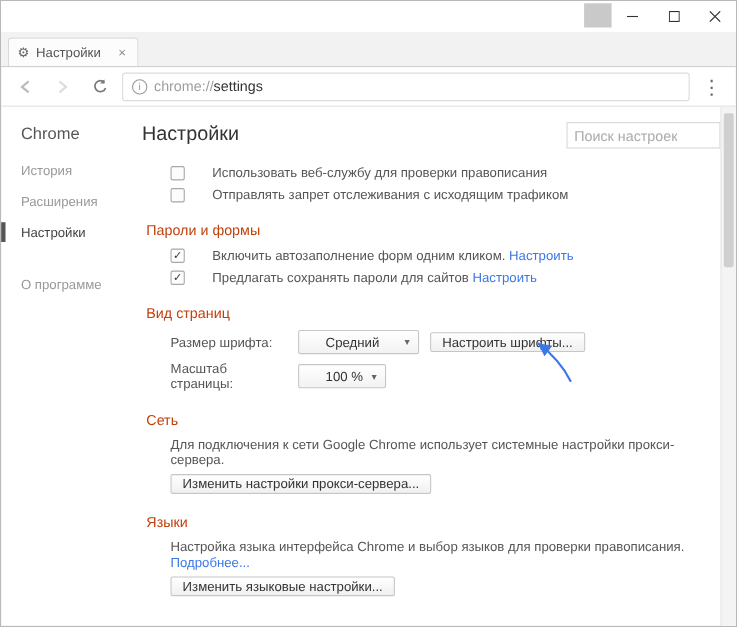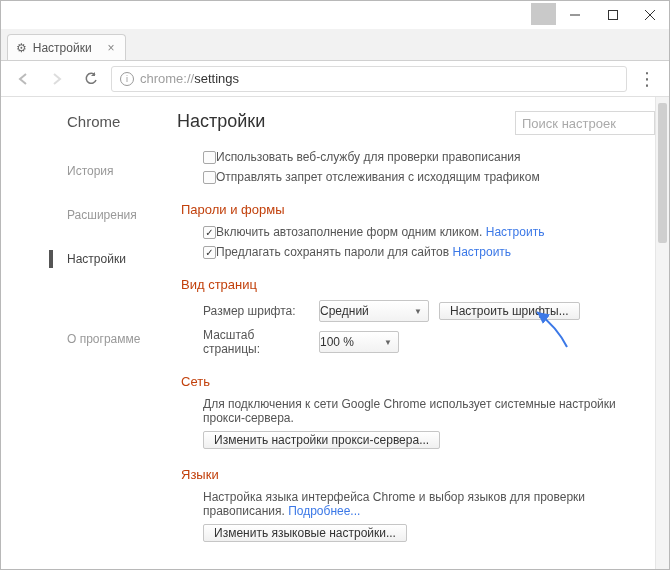--- a/index.html
+++ b/index.html
@@ -14,35 +14,35 @@
   .tab .close { color: #888; font-size: 12px; margin-left: 10px; }
   .navbar { height: 36px; display: flex; align-items: center; padding: 0 8px; gap: 6px; border-bottom: 1px solid #e0e0e0; }
   .nav-btn { width: 28px; height: 28px; display: flex; align-items: center; justify-content: center; color: #888; font-size: 16px; border-radius: 14px; }
   .nav-btn.dis { color: #ccc; }
   .addr { flex: 1; height: 26px; border: 1px solid #dcdcdc; border-radius: 3px; display: flex; align-items: center; padding: 0 8px; gap: 6px; background: #fff; font-size: 13px; color: #555; }
   .addr .info { width: 14px; height: 14px; border: 1px solid #999; border-radius: 50%; display: flex; align-items: center; justify-content: center; font-size: 9px; color: #999; }
   .addr .grey { color: #9e9e9e; }
   .addr .dark { color: #333; }
   .menu-btn { width: 28px; height: 28px; display: flex; align-items: center; justify-content: center; color: #666; font-size: 18px; }
   .content { flex: 1; display: flex; overflow: hidden; }
-  .sidebar { width: 118px; padding: 16px 8px 8px 18px; display: flex; flex-direction: column; gap: 30px; font-size: 13px; margin-left: 48px; }
+  .sidebar { width: 118px; padding: 16px 8px 8px 18px; display: flex; flex-direction: column; gap: 14px; font-size: 13px; }
   .sidebar .brand { font-size: 15px; color: #555; margin-bottom: 4px; }
   .sidebar a { color: #999; text-decoration: none; font-size: 12px; }
   .sidebar a.active { color: #444; position: relative; }
   .sidebar a.active::before { content: ""; position: absolute; left: -18px; top: -2px; width: 4px; height: 18px; background: #555; }
   .main { flex: 1; padding: 14px 14px 0 10px; overflow-y: auto; position: relative; }
   .main h1 { font-size: 18px; font-weight: 400; color: #333; margin-bottom: 8px; display: inline-block; }
   .search-box { float: right; border: 1px solid #d8d8d8; height: 24px; width: 140px; font-size: 13px; color: #aaa; padding: 0 6px; display: flex; align-items: center; }
-  .row { display: flex; align-items: center; gap: 0; margin: 6px 0 6px 26px; color: #555; font-size: 12px; }
+  .row { display: flex; align-items: center; gap: 25px; margin: 6px 0 6px 26px; color: #555; font-size: 12px; }
   .row .cb { width: 13px; height: 13px; border: 1px solid #a8a8a8; border-radius: 2px; background: #fcfcfc; display: flex; align-items: center; justify-content: center; font-size: 9px; color: #333; flex-shrink: 0; }
   .row .cb.checked::after { content: "✓"; font-size: 10px; color: #333; }
   .section-h { font-size: 13px; color: #c2410c; margin: 18px 0 8px 4px; font-weight: 400; }
   .link { color: #3b78e7; cursor: pointer; }
   .form-row { display: flex; align-items: center; gap: 10px; margin: 6px 0 6px 26px; font-size: 12px; color: #555; }
-  .select { height: 22px; border: 1px solid #c6c6c6; background: linear-gradient(#fff,#f2f2f2); border-radius: 2px; display: flex; align-items: center; justify-content: space-between; padding: 0 6px 0 0; font-size: 12px; color: #333; min-width: 110px; }
+  .select { height: 22px; border: 1px solid #c6c6c6; background: linear-gradient(#fff,#f2f2f2); border-radius: 2px; display: flex; align-items: center; justify-content: space-between; padding: 0 6px 0 24px; font-size: 12px; color: #333; min-width: 110px; }
   .select .arrow { font-size: 8px; color: #666; }
   .btn { height: 18px; border: 1px solid #c6c6c6; background: linear-gradient(#fff,#f0f0f0); border-radius: 2px; display: inline-flex; align-items: center; padding: 0 10px; font-size: 12px; color: #333; }
   .desc { font-size: 12px; color: #555; margin: 4px 0 6px 26px; }
   .arrow-annot { position: absolute; left: 320px; top: 210px; pointer-events: none; }
   .arrow-annot svg { overflow: visible; }
   .scrollbar { position: absolute; right: 0; top: 0; bottom: 0; width: 14px; background: #f4f4f4; border-left: 1px solid #e6e6e6; }
   .scrollbar .thumb { position: absolute; left: 2px; right: 2px; top: 6px; height: 140px; background: #cfcfcf; border-radius: 2px; }
 </style>
 </head>
 <body>

